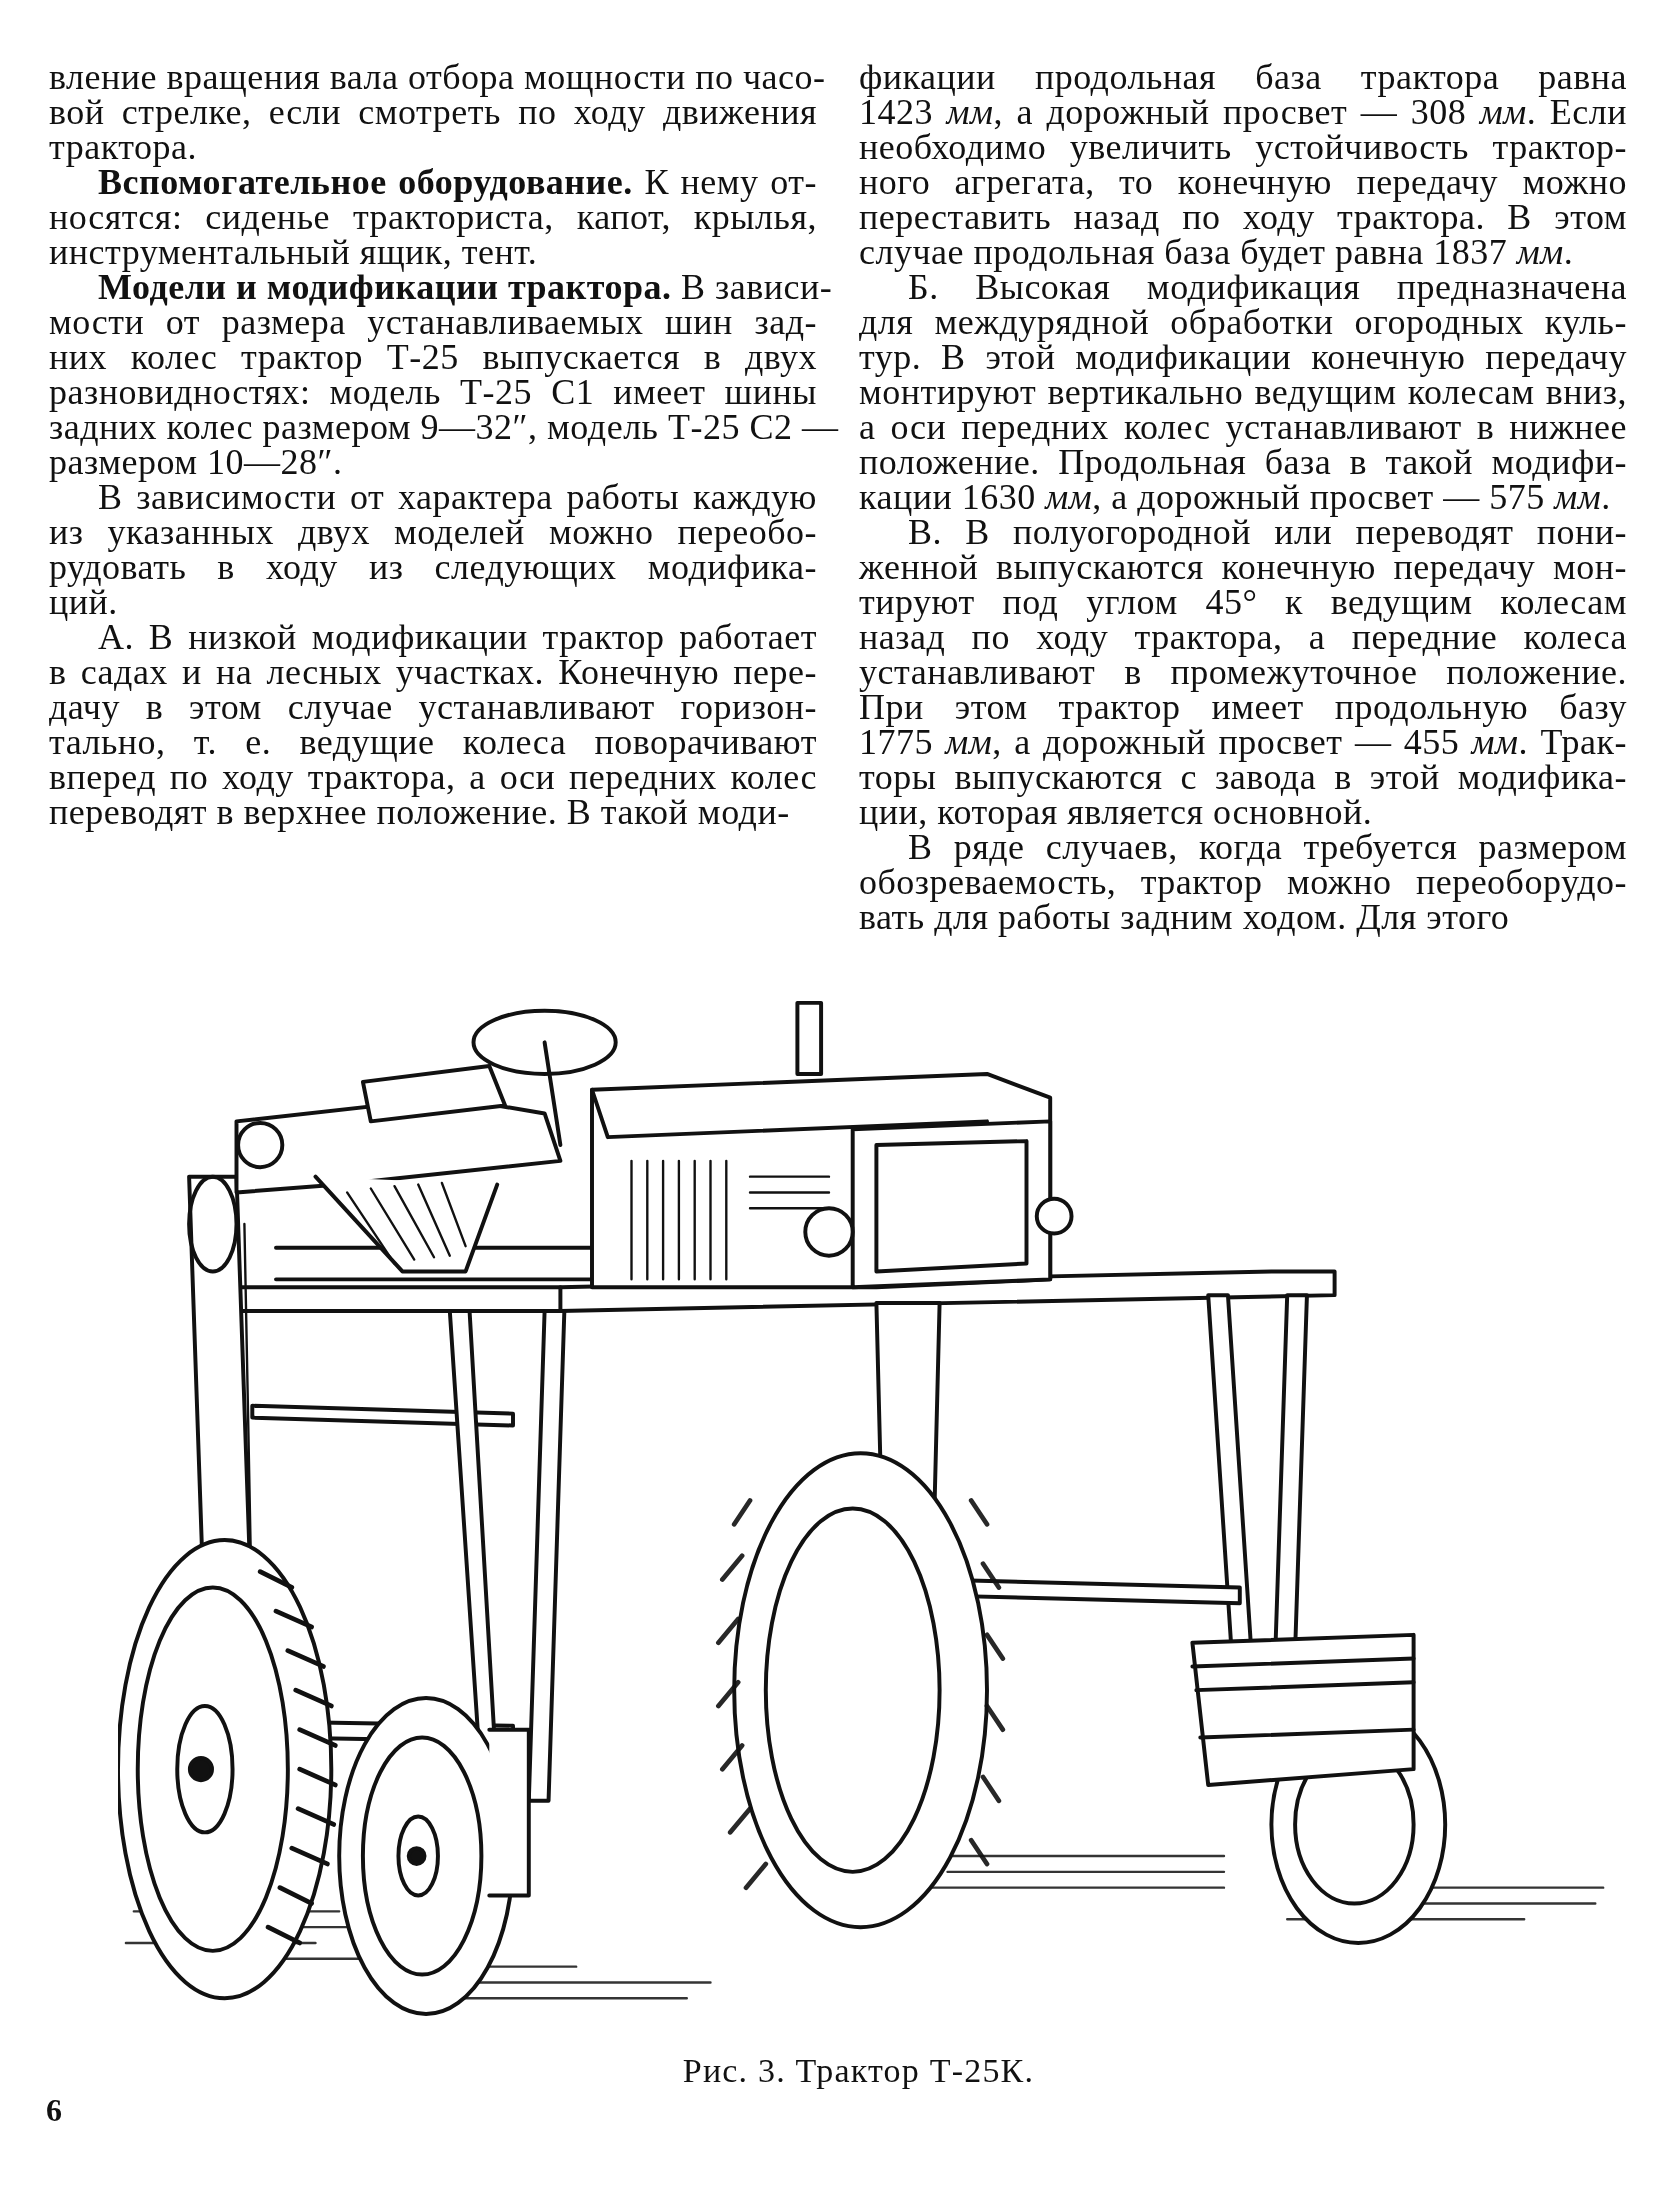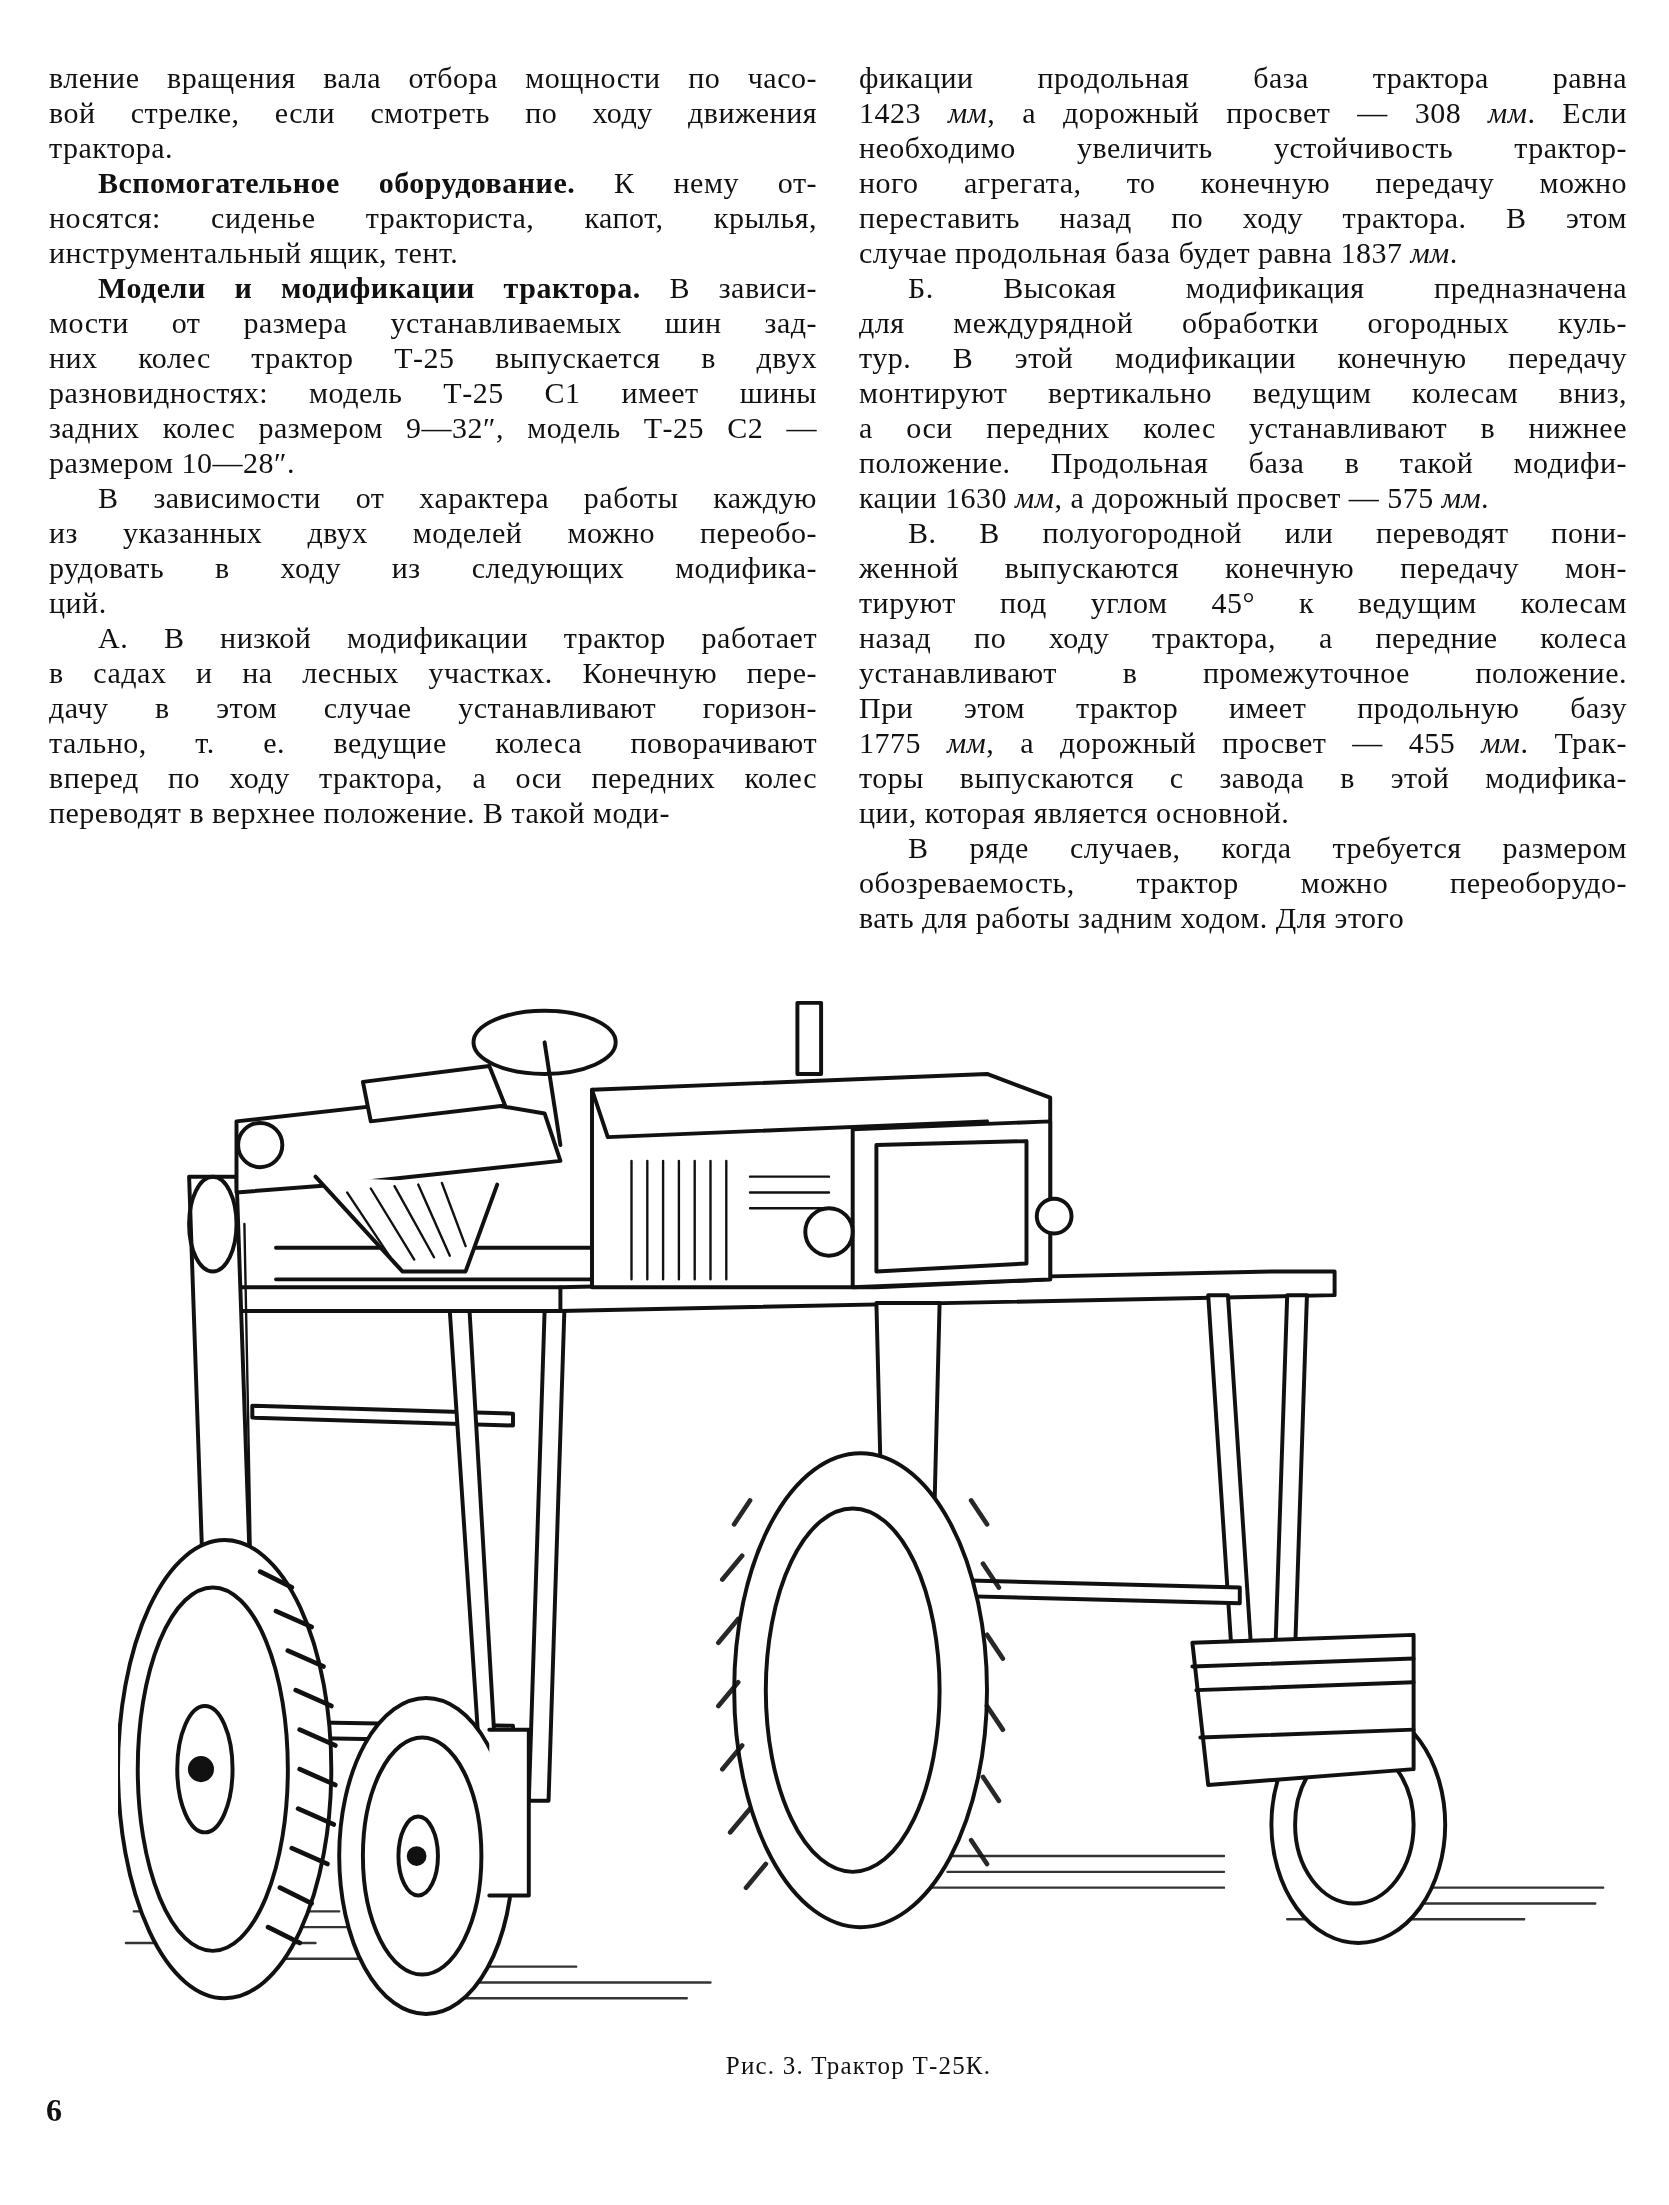--- a/index.html
+++ b/index.html
@@ -1,30 +1,30 @@
 <!DOCTYPE html>
 <html style="font-size:12.6px"><head>
 <meta charset="utf-8">
 <style>
   html, body { margin: 0; padding: 0; background: #ffffff; }
   body { width: 1670px; height: 2205px; position: relative; overflow: hidden;
          font-family: "Liberation Serif", "DejaVu Serif", serif; color: #111; }
-  .col { position: absolute; top: 60px; width: 768px; font-size: 30px; line-height: 35px;
+  .col { position: absolute; top: 60px; width: 768px; font-size: 36px; line-height: 35px;
          text-align: justify; letter-spacing: 0.5px; }
   .col.left { left: 49px; }
   .col.right { left: 859px; }
   .col p { margin: 0; text-indent: 0; }
   .col .line { display: block; text-align: justify; text-align-last: justify; white-space: nowrap; }
   .col .line.last { text-align-last: left; }
   .b { font-weight: bold; }
   .i { font-style: italic; }
   .figure { position: absolute; left: 118px; top: 987px; width: 1501px; height: 1035px; }
   .figure svg { width: 100%; height: 100%; }
   .caption { position: absolute; top: 2052px; left: 0; width: 1670px; text-align: center;
-             font-size: 25px; letter-spacing: 1.2px; padding-left: 47px; box-sizing: border-box; }
+             font-size: 34px; letter-spacing: 1.2px; padding-left: 47px; box-sizing: border-box; }
   .page-num { position: absolute; left: 46px; top: 2092px; font-size: 32px; font-weight: bold; }
 </style>
 </head>
 <body>
 
 <div class="col left" id="col-left">
     <p>
       <span class="line"><span>вление вращения вала отбора мощности по часо-</span></span>
       <span class="line"><span>вой стрелке, если смотреть по ходу движения</span></span>
       <span class="line last"><span>трактора.</span></span>

